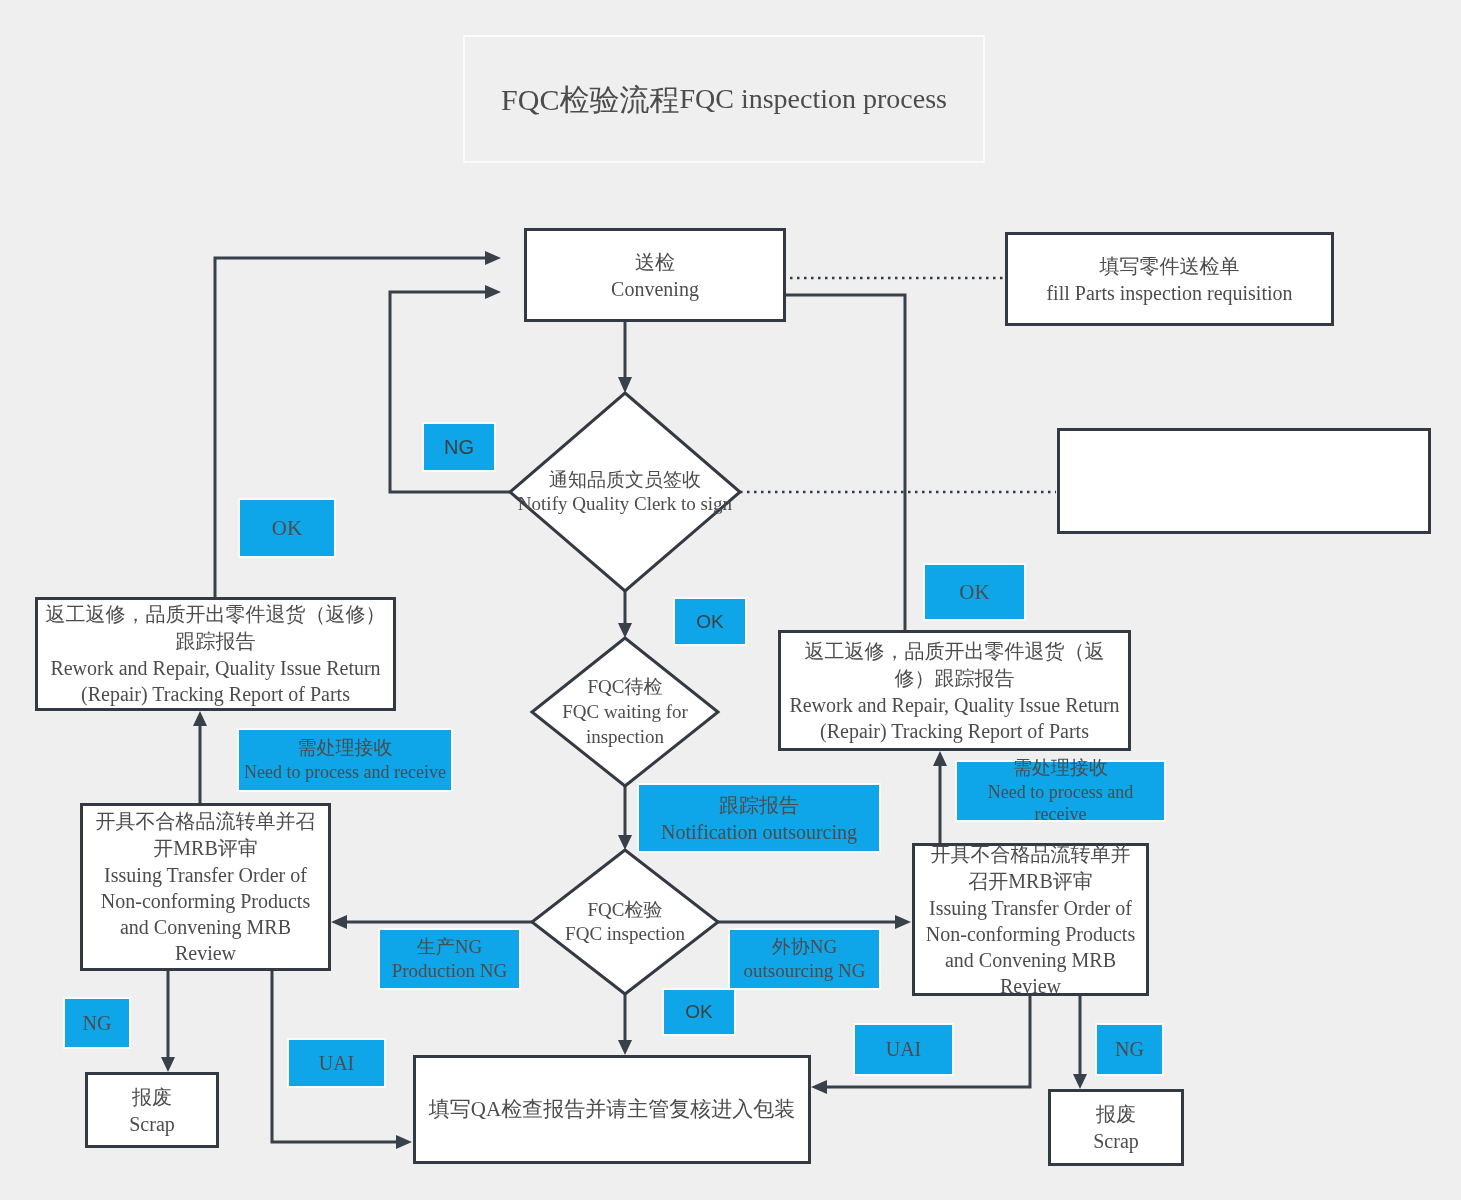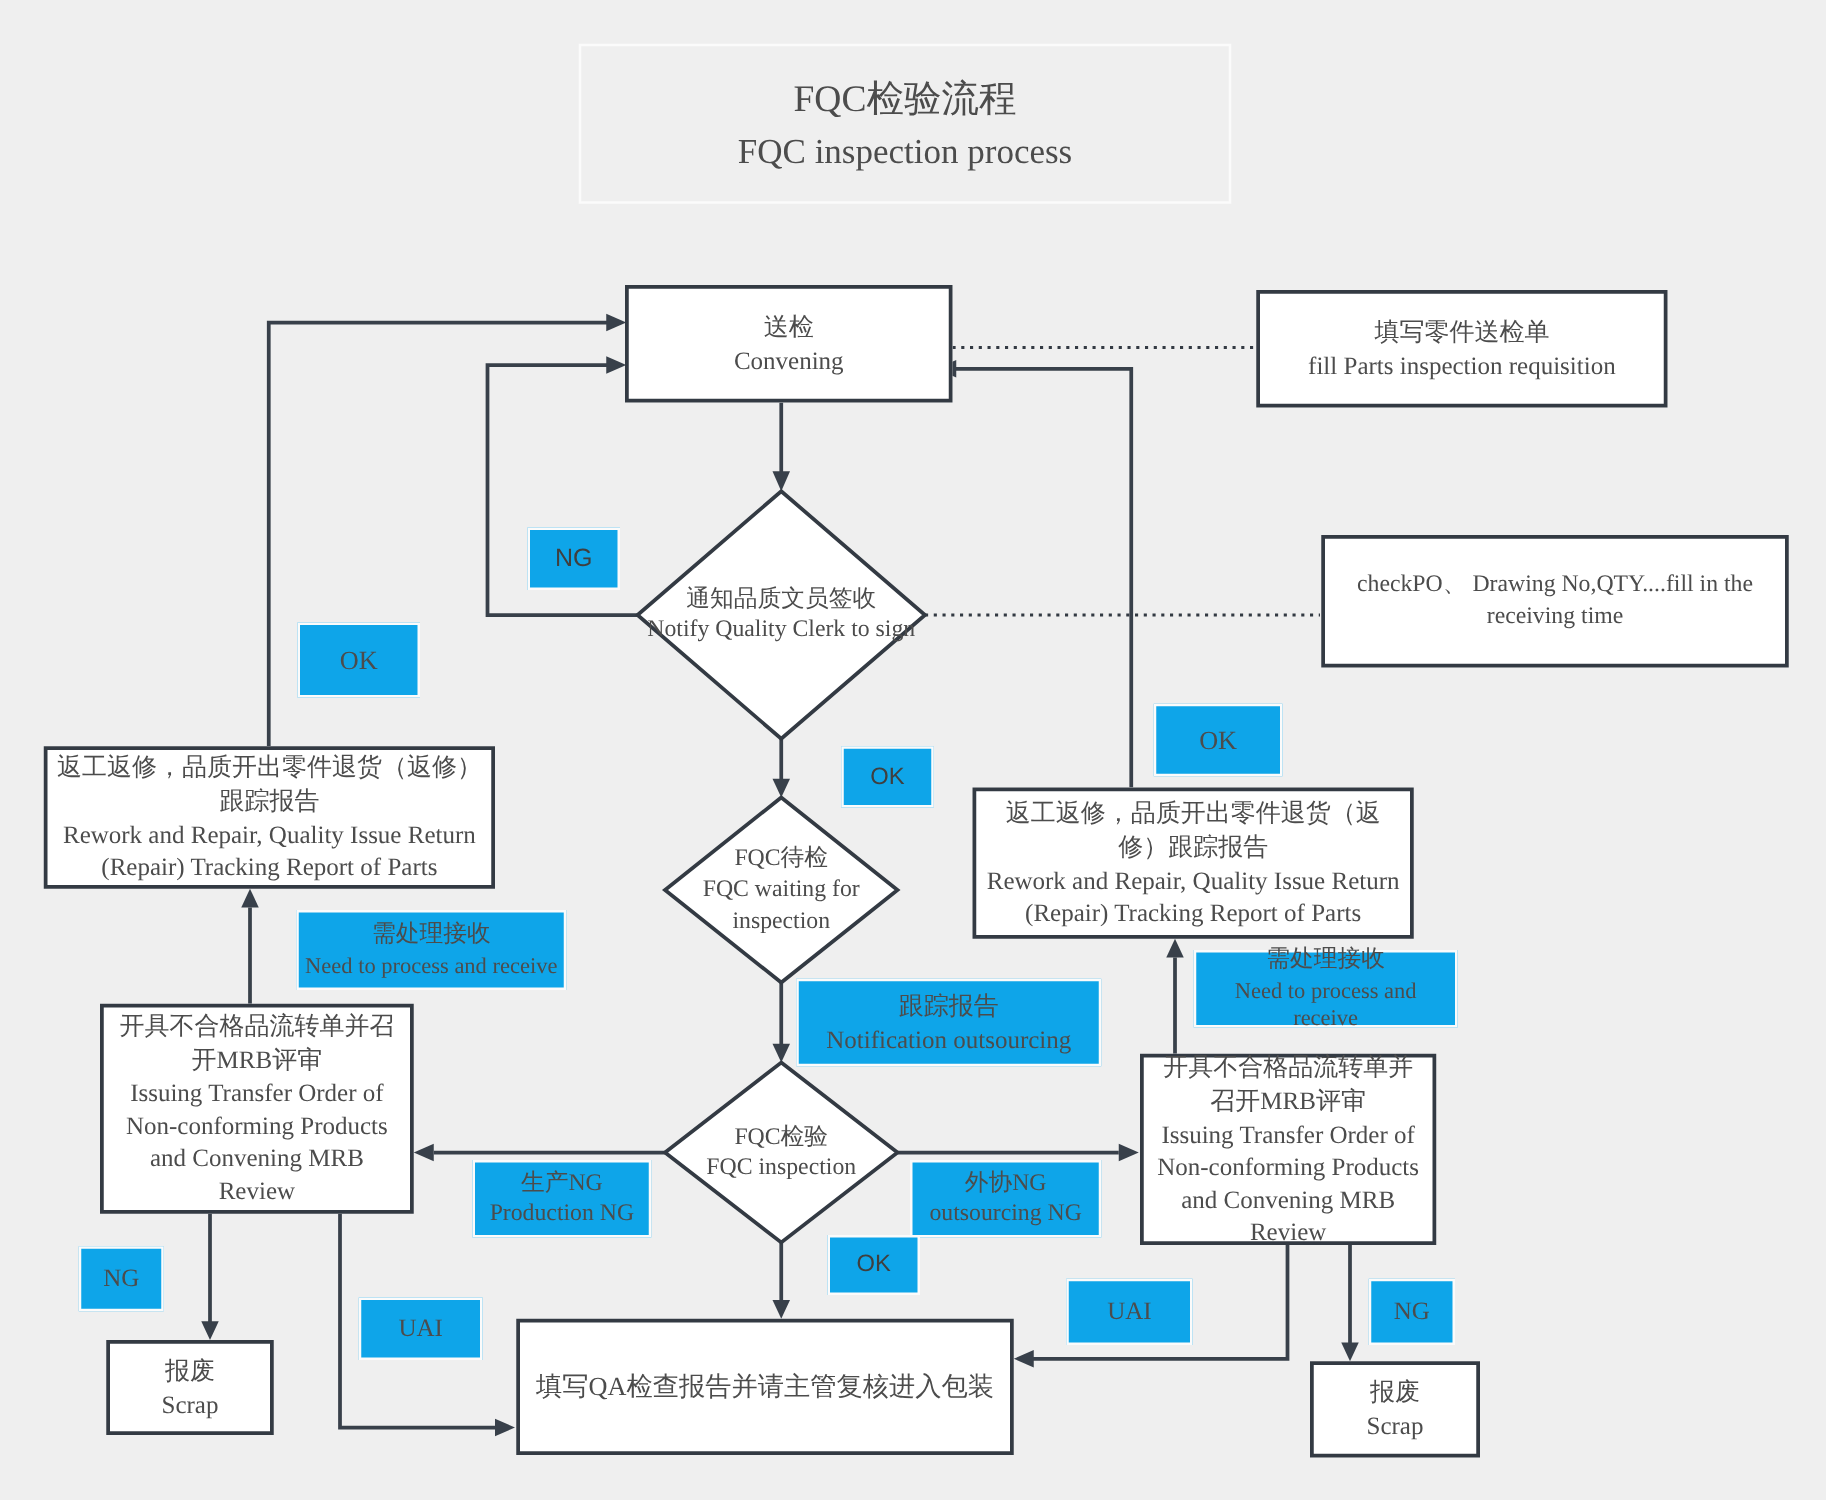--- a/index.html
+++ b/index.html
@@ -9,21 +9,21 @@
   .wires{position:absolute;left:0;top:0;z-index:1;}
   .pbox{position:absolute;box-sizing:border-box;background:#ffffff;border:3px solid #333a43;
         display:flex;flex-direction:column;justify-content:center;align-items:center;
         text-align:center;z-index:2;padding:2px 6px;}
   .lbl{position:absolute;box-sizing:border-box;background:#0ea5e9;border:2px solid #fbfbfb;
        display:flex;flex-direction:column;justify-content:center;align-items:center;
        text-align:center;z-index:2;padding:2px 4px;}
   .dtext{position:absolute;display:flex;flex-direction:column;justify-content:center;
          align-items:center;text-align:center;z-index:3;background:transparent;}
   .titlebox{position:absolute;box-sizing:border-box;border:2px solid #fbfbfb;
-            display:flex;flex-direction:column;justify-content:center;align-items:center;
+            display:flex;flex-direction:row;justify-content:center;align-items:center;
             text-align:center;z-index:2;}
   .zh{font-size:20px;line-height:1.35;display:block;}
   .en{font-size:20px;line-height:1.3;display:block;}
   .zh-s{font-size:19px;line-height:1.3;display:block;}
   .en-s{font-size:18px;line-height:1.25;display:block;}
   .t-zh{font-size:30px;line-height:1.5;}
   .t-en{font-size:28px;line-height:1.4;}
   .serif{font-family:"Liberation Serif",serif;font-size:21px;color:#4c4c4c;}
   .sans{font-family:"Liberation Sans",sans-serif;font-size:20px;color:#3f3f3f;}
 </style>
@@ -91,32 +91,31 @@
       <polygon points="625,638 718,712 625,786 532,712"></polygon>
       <polygon points="625,850 718,922 625,994 532,922"></polygon>
     </g>
   </svg>
 
   <div class="titlebox" style="left:463px;top:35px;width:522px;height:128px">
     <span class="t-zh">FQC检验流程</span>
     <span class="t-en">FQC inspection process</span>
   </div>
 
-  <div class="pbox" style="left:500px;top:228px;width:262px;height:94px">
+  <div class="pbox" style="left:524px;top:228px;width:262px;height:94px">
     <span class="zh">送检</span>
     <span class="en">Convening</span>
   </div>
 
   <div class="pbox" style="left:1005px;top:232px;width:329px;height:94px">
     <span class="zh">填写零件送检单</span>
     <span class="en">fill Parts inspection requisition</span>
   </div>
 
   <div class="pbox" style="left:1057px;top:428px;width:374px;height:106px">
-    <span class="en" style="font-size:19px">checkPO、 Drawing No,QTY....fill in the receiving time</span>
   </div>
 
   <div class="pbox" style="left:35px;top:597px;width:361px;height:114px">
     <span class="zh">返工返修，品质开出零件退货（返修）跟踪报告</span>
     <span class="en">Rework and Repair, Quality Issue Return (Repair) Tracking Report of Parts</span>
   </div>
 
   <div class="pbox" style="left:778px;top:630px;width:353px;height:121px">
     <span class="zh">返工返修，品质开出零件退货（返修）跟踪报告</span>
     <span class="en">Rework and Repair, Quality Issue Return (Repair) Tracking Report of Parts</span>

